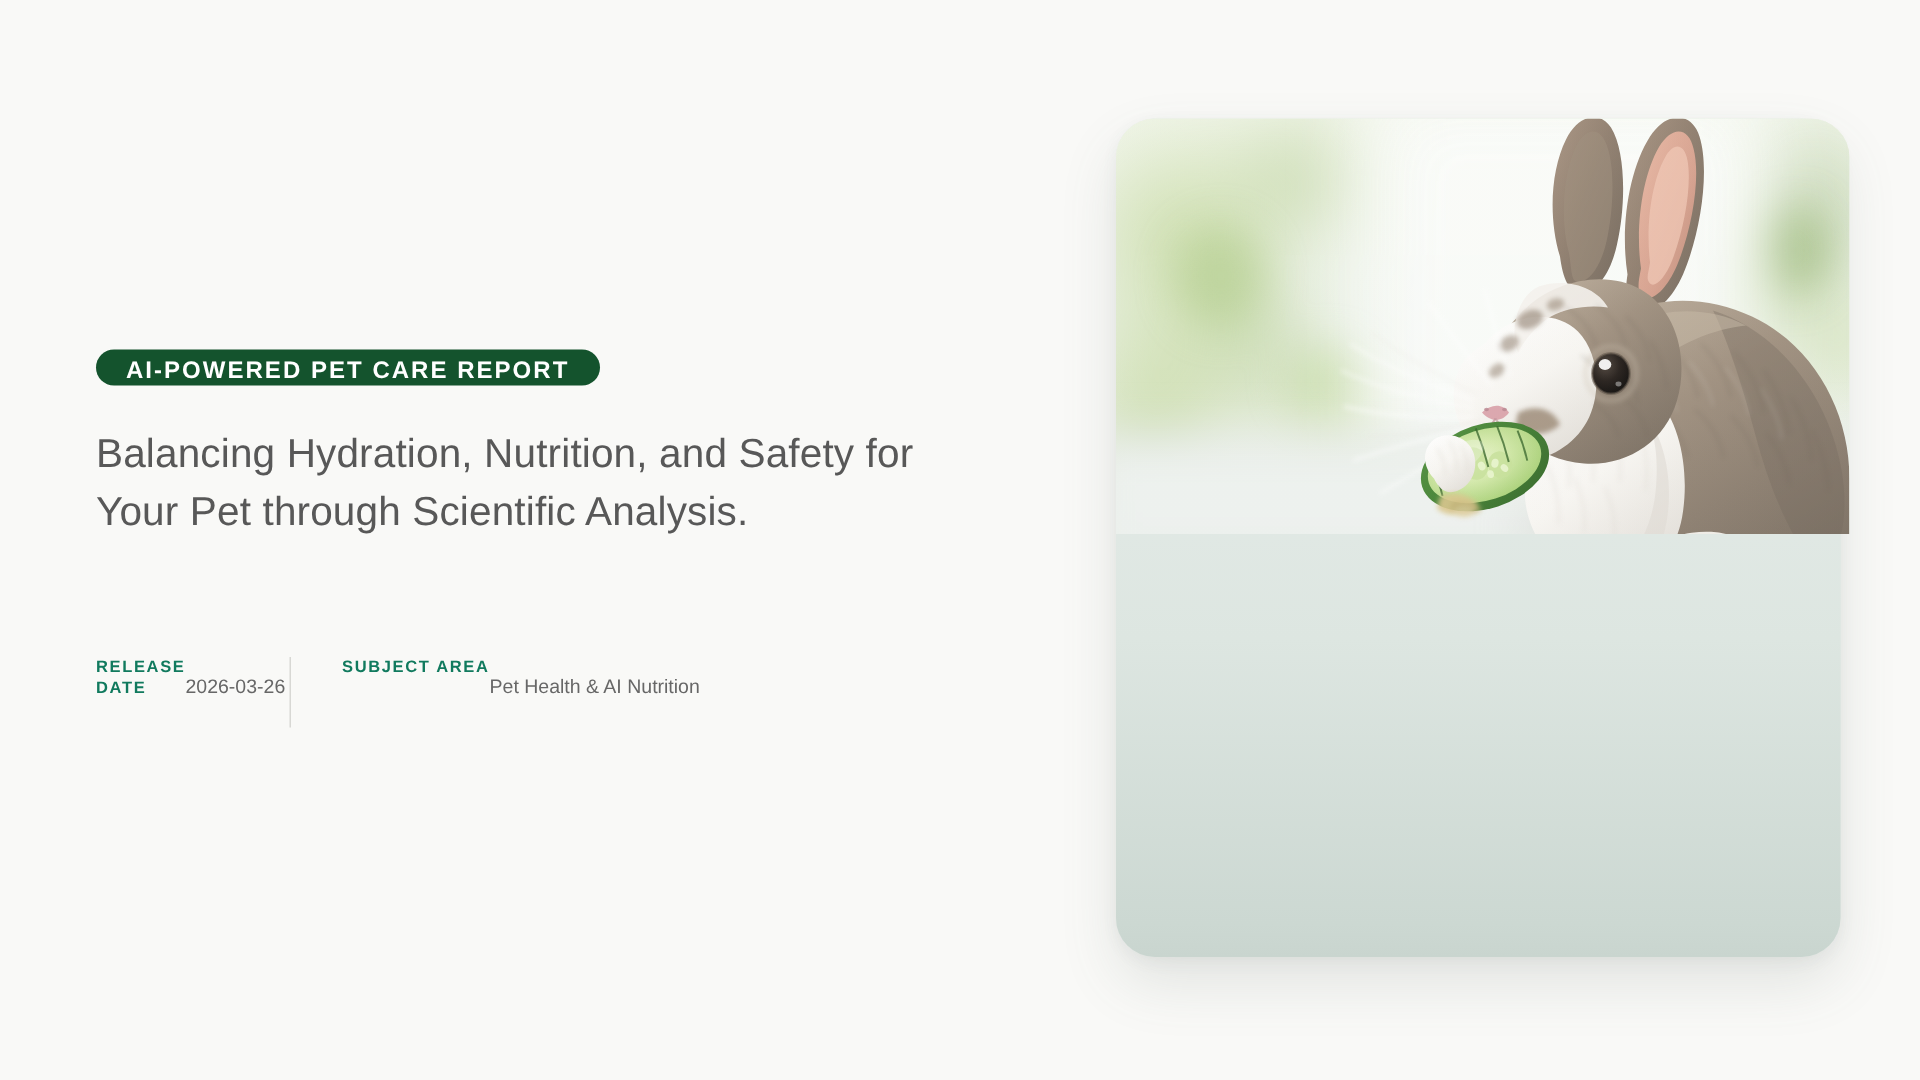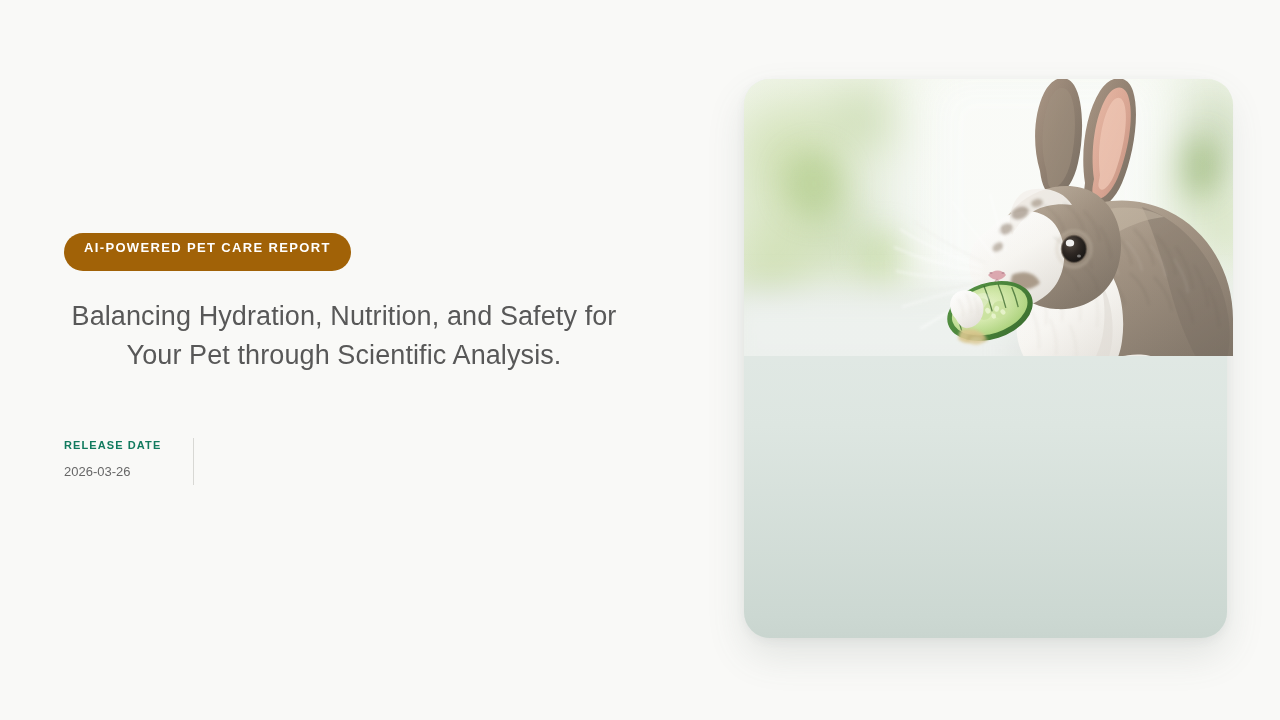--- a/index.html
+++ b/index.html
@@ -28,57 +28,56 @@
 
   .content {
     position: absolute;
     left: 64px;
     top: 233px;
     width: 600px;
   }
 
   .badge {
     display: inline-block;
-    background: #a16207;
+    background: #14532d;
     color: #ffffff;
-    font-size: 13px;
+    font-size: 16px;
     font-weight: bold;
     letter-spacing: 1.35px;
     line-height: 30px;
-    height: 38px;
+    height: 24px;
     padding: 0 20px;
     border-radius: 999px;
     white-space: nowrap;
     text-transform: uppercase;
   }
 
   .headline {
     margin-top: 26px;
     font-size: 27px;
     font-weight: 400;
     line-height: 39px;
     color: #585858;
     letter-spacing: 0.1px;
     max-width: 560px;
-    text-align: center;
   }
 
   
 
   .meta-row {
     position: absolute;
     left: 64px;
     top: 438px;
     display: flex;
     align-items: stretch;
   }
 
   .meta-block {
     display: flex;
-    flex-direction: column;
+    flex-direction: row;
     justify-content: flex-start;
   }
 
   .meta-block.release { width: 113px; }
   .meta-block.subject { padding-left: 34px; }
 
   .meta-label {
     font-size: 11px;
     font-weight: bold;
     letter-spacing: 1.1px;
@@ -161,20 +160,24 @@
 
   <div class="meta-row">
 
     <div class="meta-block release">
       <div class="meta-label">Release Date</div>
       <div class="meta-value">2026-03-26</div>
     </div>
 
     <div class="meta-divider"></div>
 
+    <div class="meta-block subject">
+      <div class="meta-label">Subject Area</div>
+      <div class="meta-value">Pet Health &amp; AI Nutrition</div>
+    </div>
   </div>
 
   <div class="card-shadow-wrap">
     <div class="card-fill"></div>
   </div>
 
   <div class="photo">
     <svg viewBox="0 0 489 360" preserveAspectRatio="xMidYMin slice">
       <defs>
 

